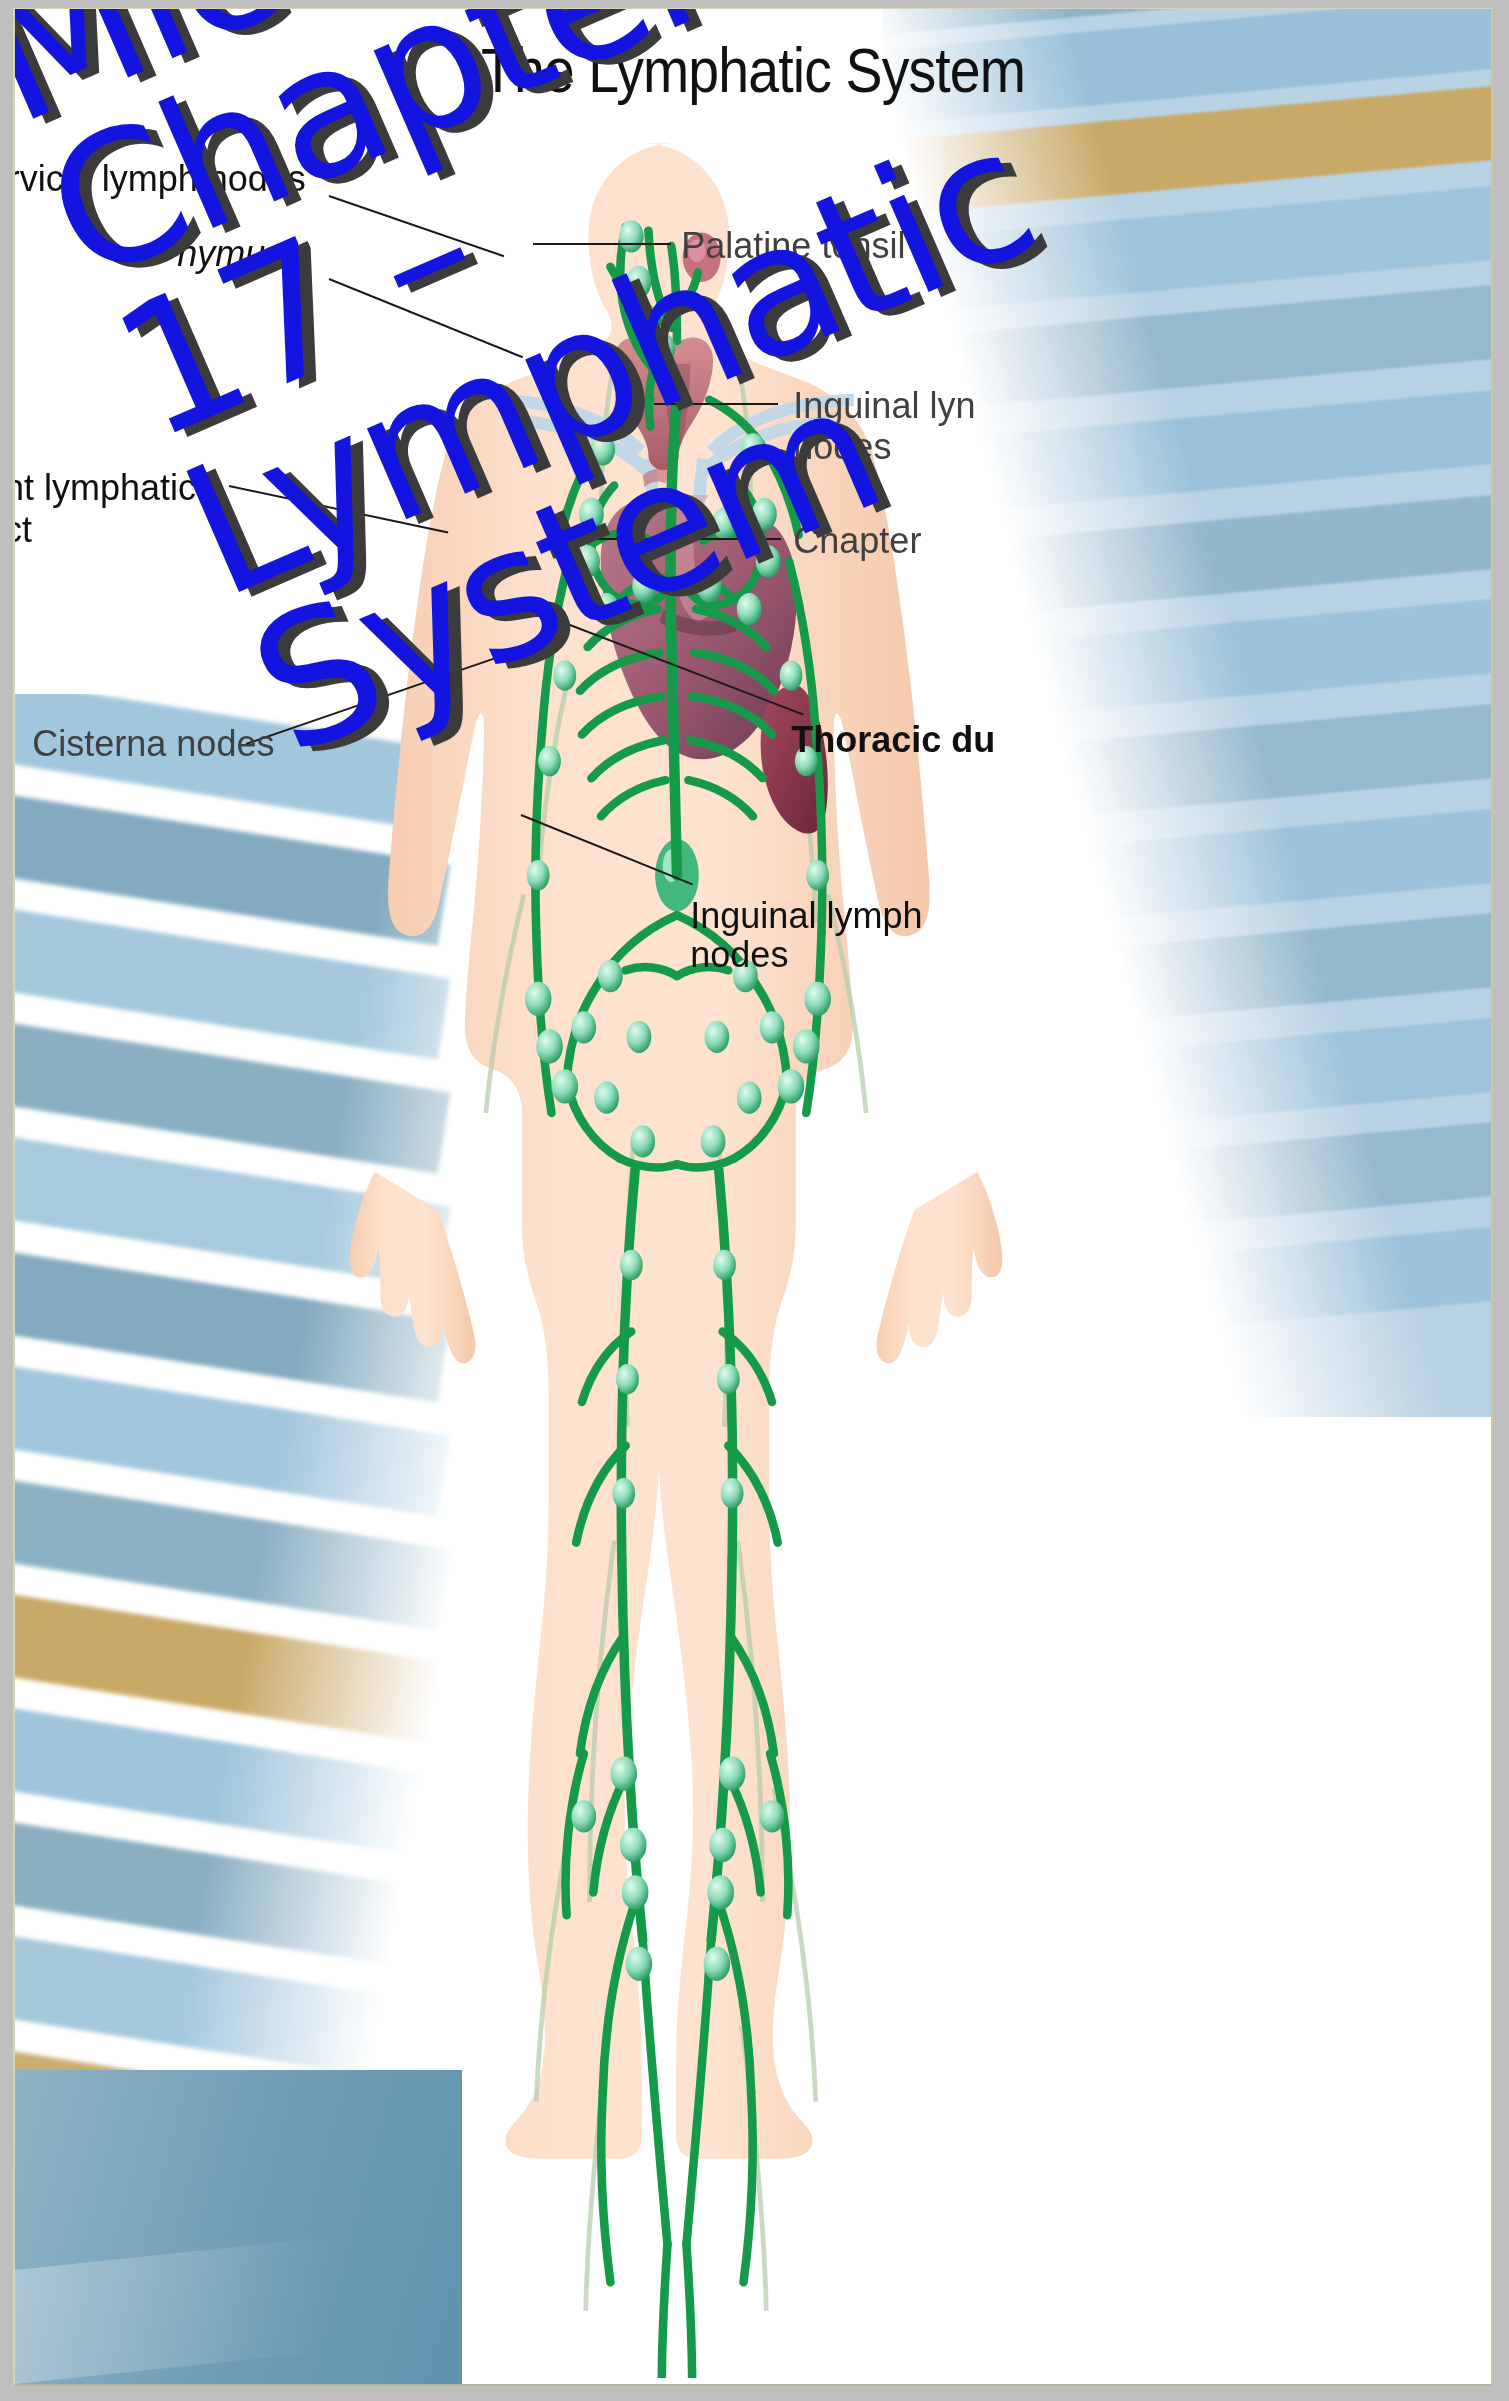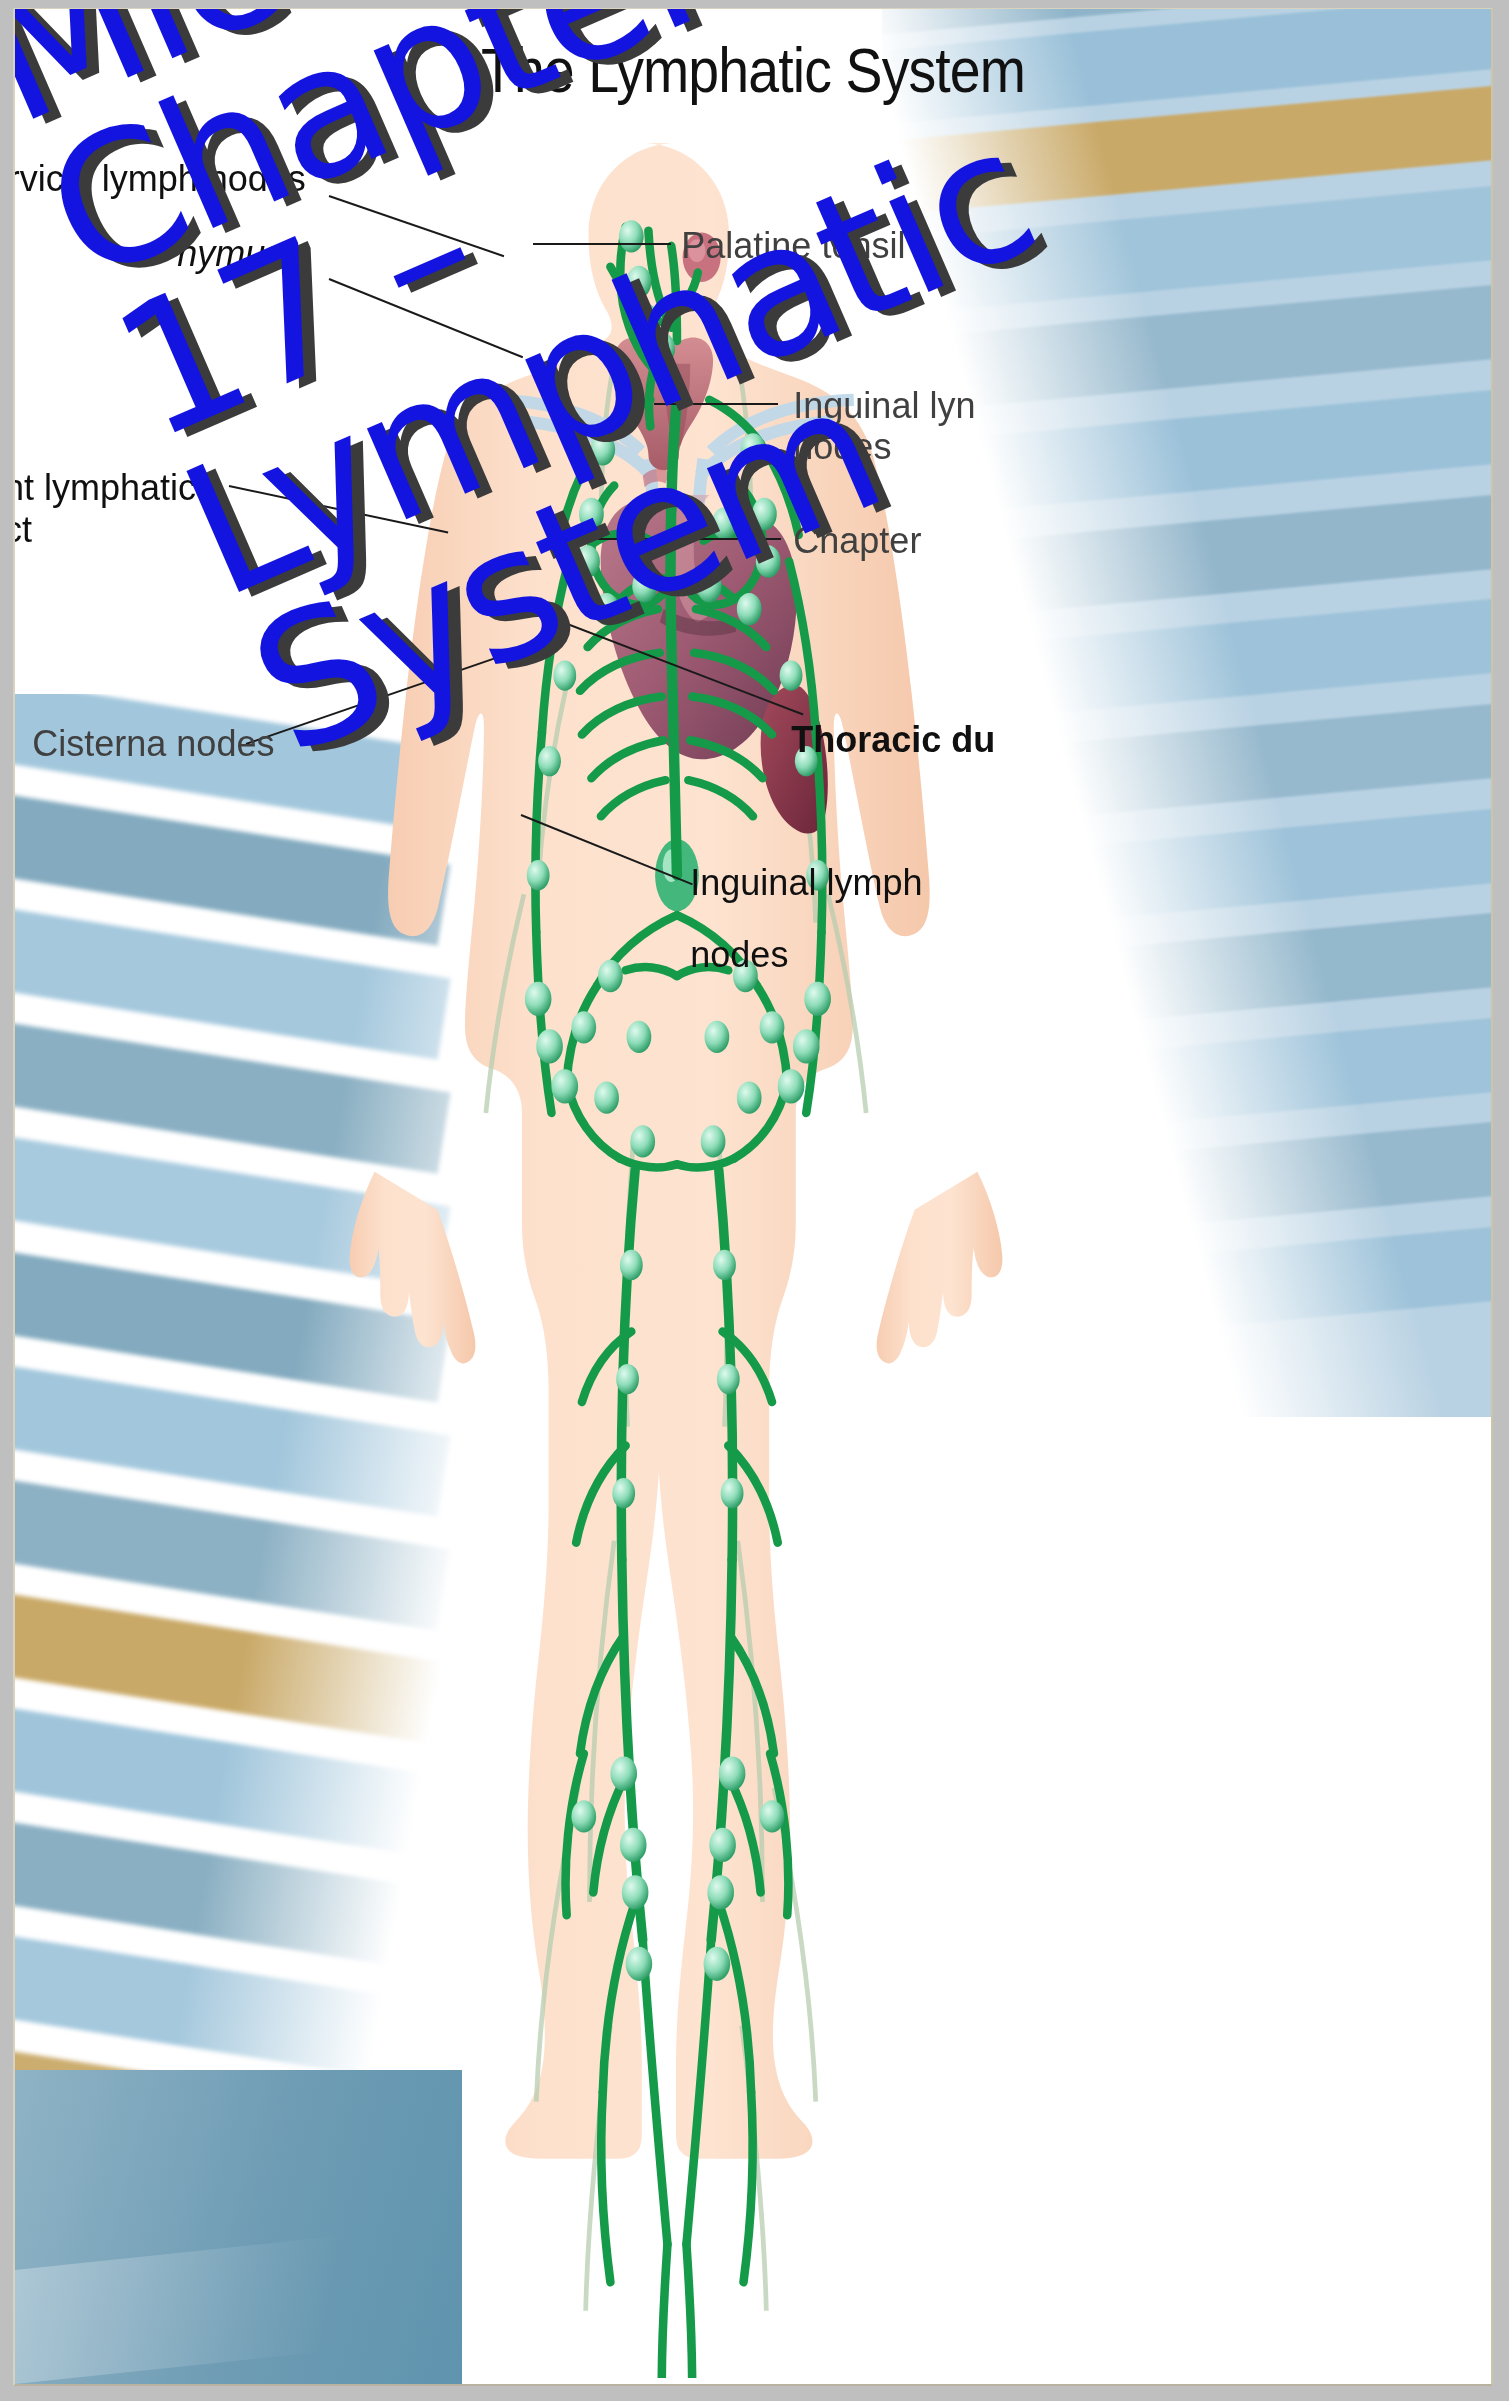--- a/index.html
+++ b/index.html
@@ -436,21 +436,21 @@
     <div class="lbl dark" style="left:-7.6px;top:150px;">rvical lymph nodes</div>
     <div class="lbl dark" style="left:162px;top:225px;font-style:italic;">hymus</div>
     <div class="lbl" style="left:666px;top:217px;">Palatine tonsil</div>
     <div class="lbl" style="left:778px;top:377px;">Inguinal lyn</div>
     <div class="lbl" style="left:778px;top:418px;">nodes</div>
     <div class="lbl dark" style="left:-11.4px;top:459px;">ht lymphatic</div>
     <div class="lbl dark" style="left:-11.4px;top:501px;">ct</div>
     <div class="lbl" style="left:778px;top:512px;">Chapter</div>
     <div class="lbl" style="left:17px;top:715px;">Cisterna nodes</div>
     <div class="lbl dark" style="left:776px;top:711px;font-weight:bold;">Thoracic du</div>
-    <div class="lbl dark" style="left:675px;top:854px;">Inguinal lymph</div>
+    <div class="lbl dark" style="left:675px;top:887px;">Inguinal lymph</div>
     <div class="lbl dark" style="left:675px;top:926px;">nodes</div>
 
     <div class="wm">
       <div>Michael Harrell</div>
       <div>Chapter</div>
       <div>17 –</div>
       <div>Lymphatic</div>
       <div>System</div>
     </div>
 

